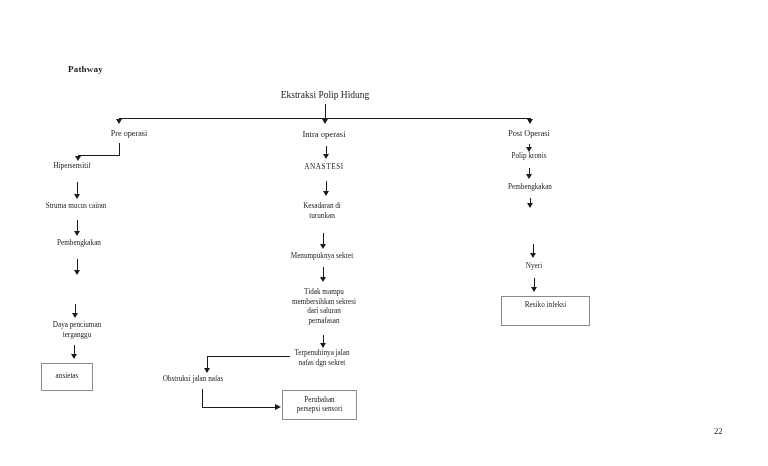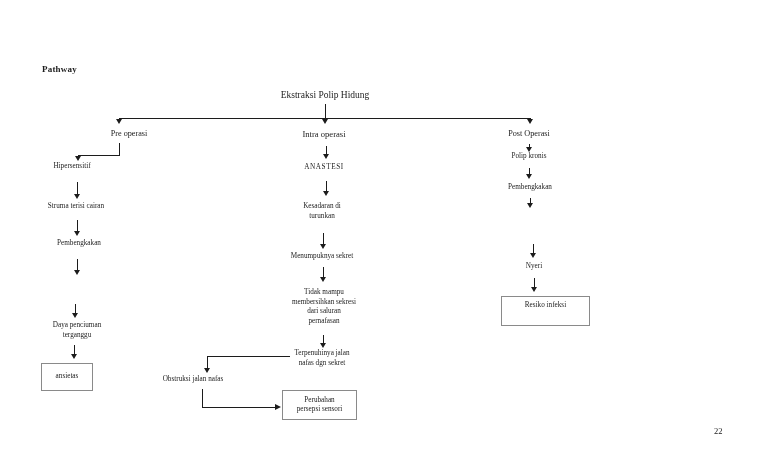--- a/index.html
+++ b/index.html
@@ -1,20 +1,20 @@
 <!DOCTYPE html>
 <html><head>
 <meta charset="utf-8">
 <style>
   html,body{margin:0;padding:0;background:#fff;}
   .canvas{
     position:relative;width:768px;height:466px;background:#ffffff;
     font-family:"Liberation Serif","DejaVu Serif",serif;color:#1c1c1c;overflow:hidden;
   }
-  .heading{position:absolute;font-size:9px;font-weight:bold;letter-spacing:.2px;}
+  .heading{position:absolute;font-size:9px;font-weight:bold;letter-spacing:.2px;margin-left:26px;}
   .title{position:absolute;font-size:9.5px;transform:translateX(-50%);white-space:nowrap;}
   .branch{position:absolute;font-size:8.2px;transform:translateX(-50%);white-space:nowrap;}
   .node{
     position:absolute;font-size:7.2px;line-height:9.5px;text-align:center;
     width:110px;margin-left:-55px;white-space:pre-line;
   }
   .caps{letter-spacing:.6px;}
   .boxnode{
     position:absolute;border:1px solid #8a8a8a;background:#fff;
     font-size:7.2px;line-height:9.5px;text-align:center;white-space:pre-line;
@@ -49,21 +49,21 @@
   <div class="branch" style="left:529px;top:129px;">Post Operasi</div>
 
   <div class="vline" style="left:119px;top:143px;height:13px;"></div>
   <div class="hline" style="left:78px;top:155px;width:42px;"></div>
   <div class="arrd" style="left:75px;top:156px;"></div>
 
   <div class="node" style="left:72px;top:162px;">Hipersensitif</div>
   <div class="vline" style="left:77px;top:182px;height:13px;"></div>
   <div class="arrd" style="left:74px;top:194px;"></div>
 
-  <div class="node" style="left:76px;top:202px;">Struma terisi cairan</div>
+  <div class="node" style="left:76px;top:202px;">Struma mucus cairan</div>
   <div class="vline" style="left:77px;top:220px;height:12px;"></div>
   <div class="arrd" style="left:74px;top:231px;"></div>
 
   <div class="node" style="left:79px;top:239px;">Pembengkakan</div>
   <div class="vline" style="left:77px;top:259px;height:12px;"></div>
   <div class="arrd" style="left:74px;top:270px;"></div>
 
   <div class="vline" style="left:75px;top:304px;height:10px;"></div>
   <div class="arrd" style="left:72px;top:313px;"></div>
 

